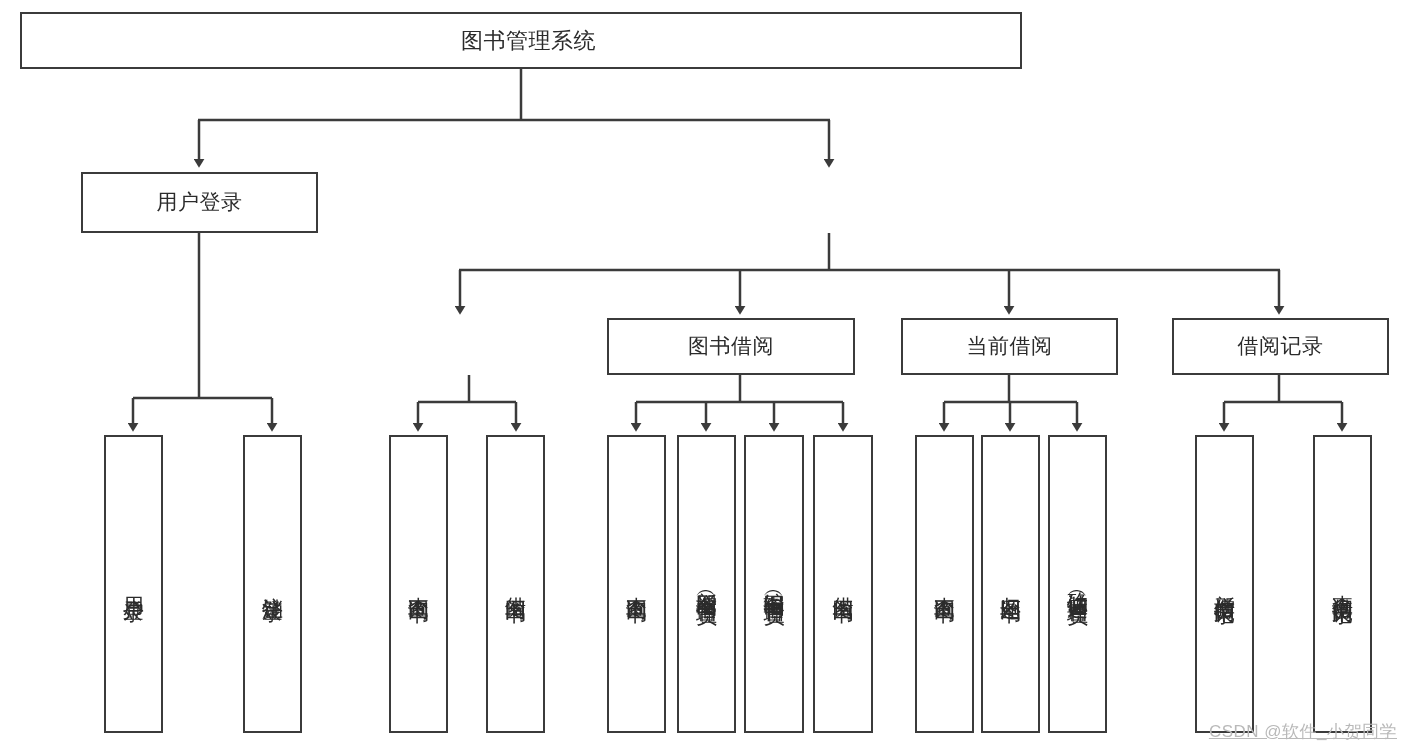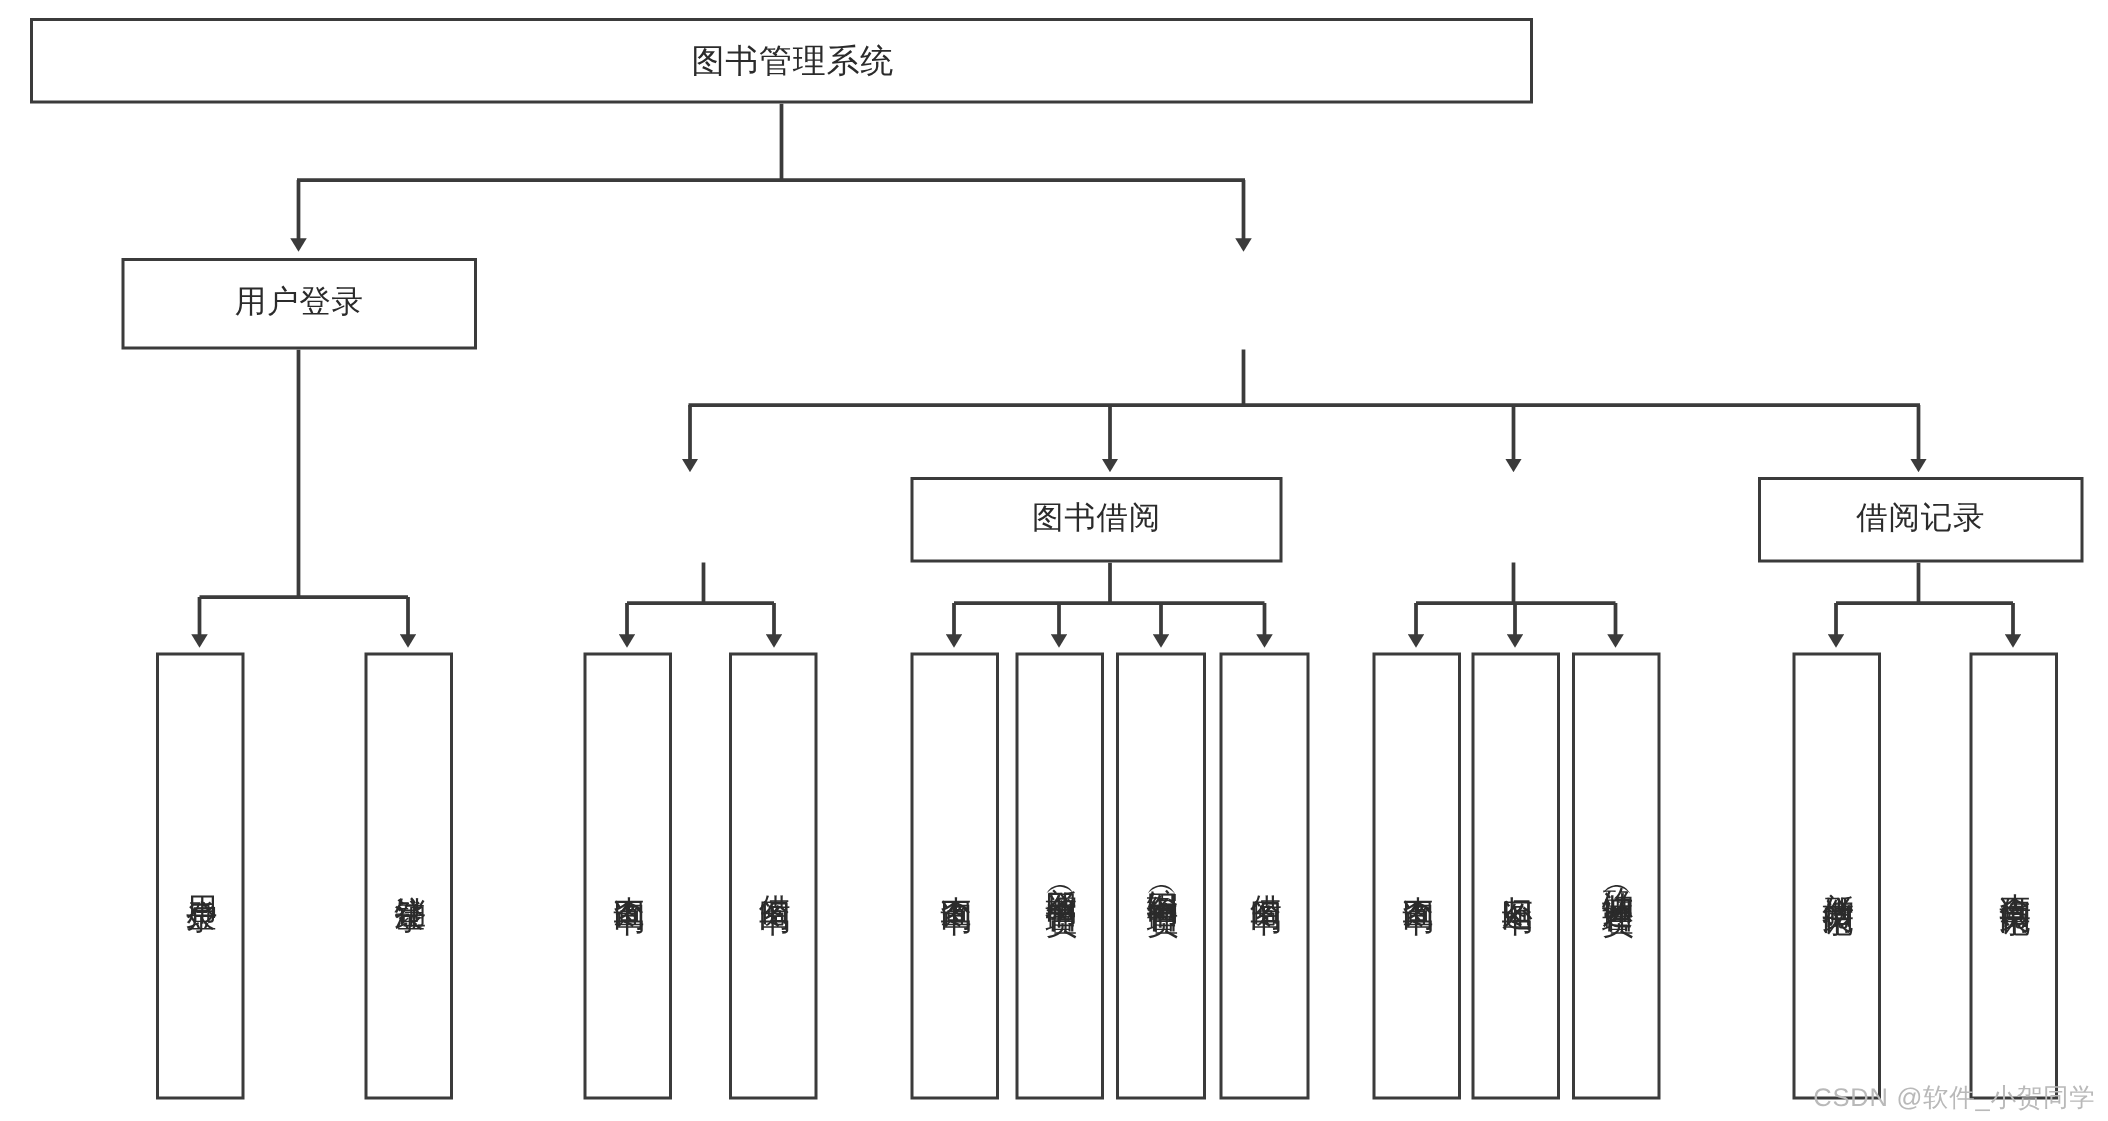--- a/index.html
+++ b/index.html
@@ -67,20 +67,21 @@
   }
   #watermark {
     position: absolute;
     right: 8px;
     bottom: 4px;
     font-size: 17px;
     color: #b9b9b9;
     letter-spacing: 0.5px;
     user-select: none;
     white-space: nowrap;
+    text-decoration: underline;
   }
 </style>
 </head>
 <body>
 
 <div id="diagram-canvas">
 
   <svg id="edges-layer" viewBox="0 0 1405 747" width="1405" height="747">
     <defs>
       <marker id="arrow" markerWidth="9" markerHeight="11" refX="1.2" refY="5.5" orient="auto" markerUnits="userSpaceOnUse">
@@ -135,20 +136,23 @@
     <span class="node-label">图书管理系统</span>
   </div>
 
   <div class="node horiz" style="left:81px; top:172px; width:237px; height:61px;">
     <span class="node-label">用户登录</span>
   </div>
 
   <div class="node horiz" style="left:607px; top:318px; width:248px; height:57px;">
     <span class="node-label">图书借阅</span>
   </div>
+  <div class="node horiz" style="left:901px; top:318px; width:217px; height:57px;">
+    <span class="node-label">当前借阅</span>
+  </div>
   <div class="node horiz" style="left:1172px; top:318px; width:217px; height:57px;">
     <span class="node-label">借阅记录</span>
   </div>
 
   <div class="node leaf" style="left:104px; top:435px; width:59px; height:298px;">
     <span class="node-label">用户登录</span>
   </div>
   <div class="node leaf" style="left:243px; top:435px; width:59px; height:298px;">
     <span class="node-label">注销登录</span>
   </div>

